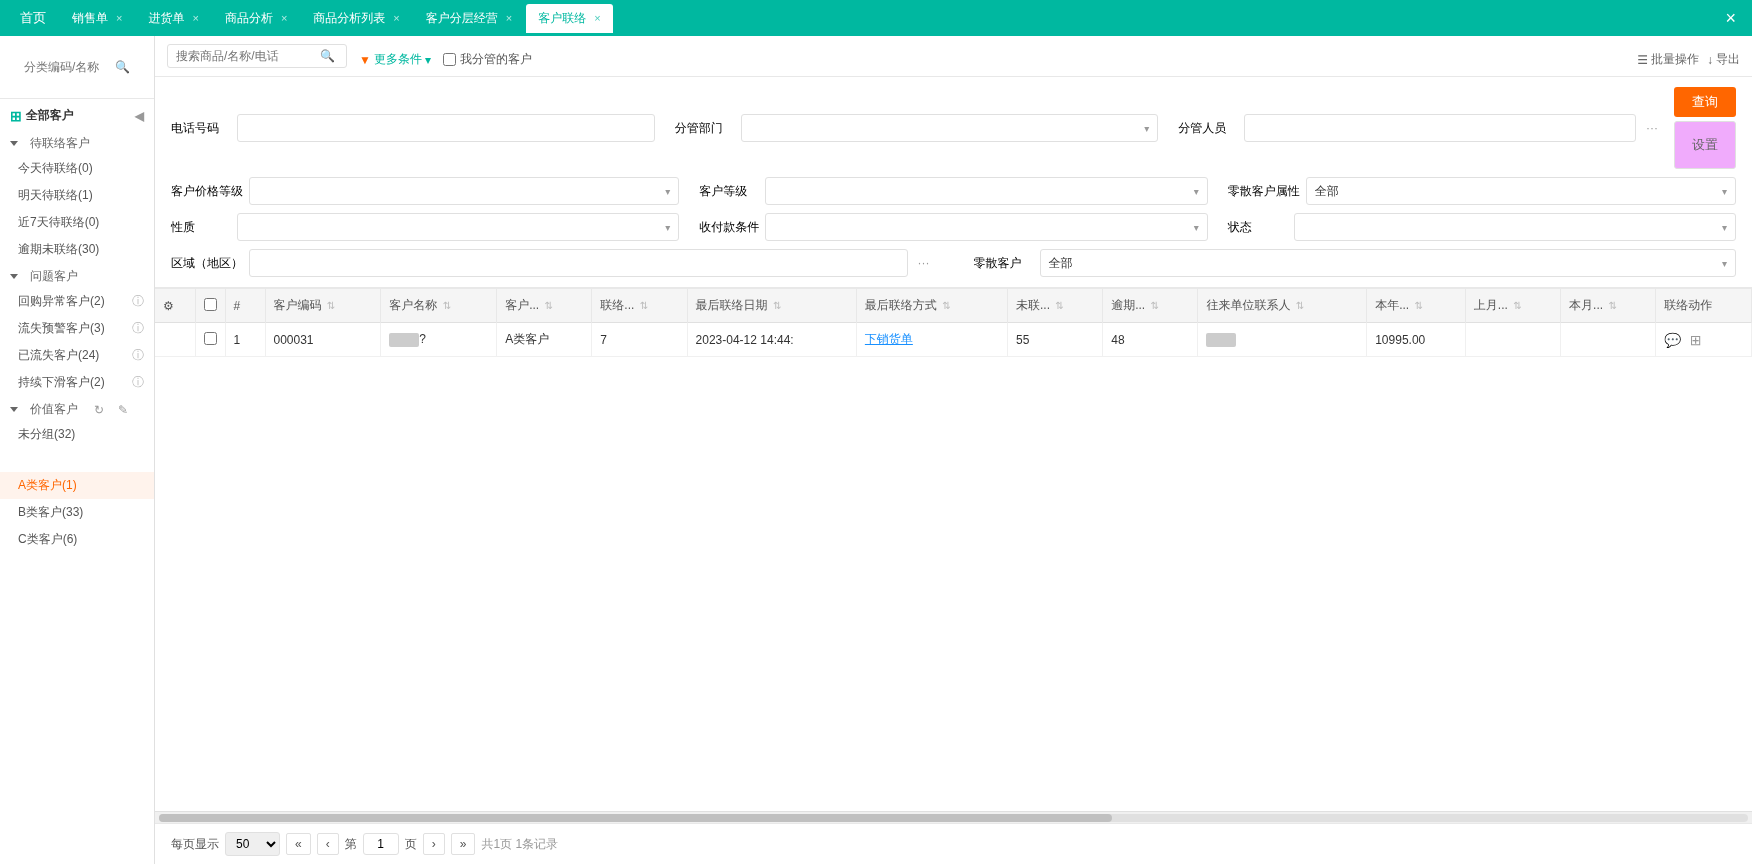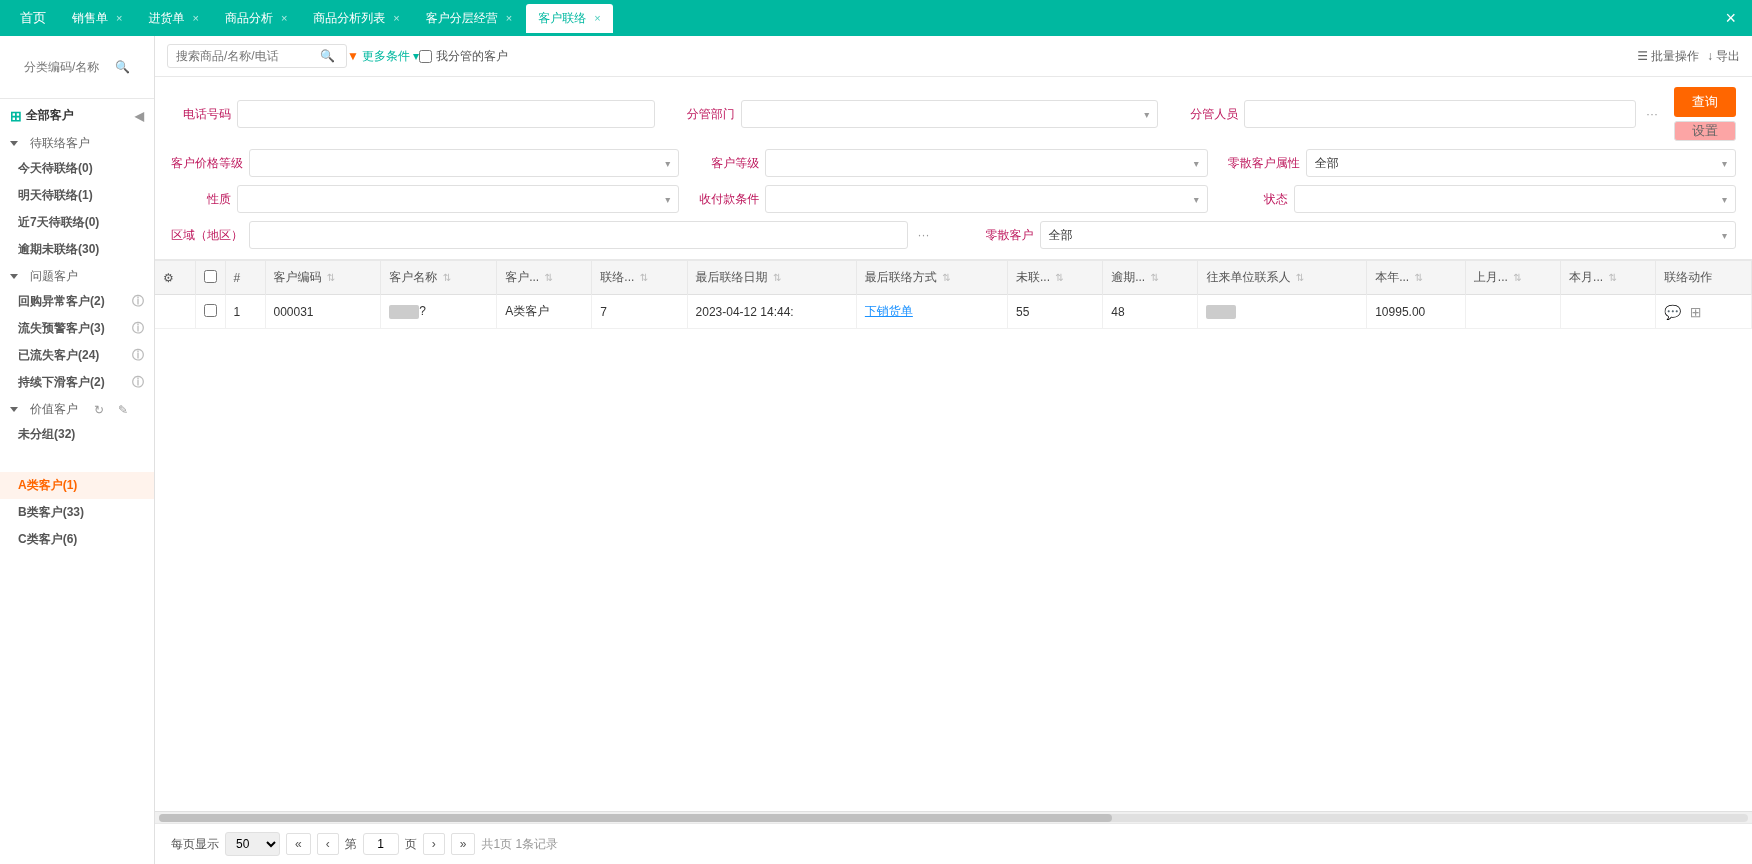--- a/index.html
+++ b/index.html
@@ -75,40 +75,39 @@
       font-size: 12px;
       gap: 12px;
     }
     .sidebar-item {
       padding: 5px 10px 5px 18px;
       color: #555;
       cursor: pointer;
       display: flex;
       align-items: flex-start;
       justify-content: space-between;
-      font-weight: bold;
     }
     .sidebar-item.active { background: #fff3ec; color: #ff6600; margin-top: 24px; }
 
     
     .content-area {
       flex: 1;
       display: flex;
       flex-direction: column;
       background: #f0f0f0;
       overflow: hidden;
     }
 
     
     .filter-bar {
       background: #fff;
       padding: 8px 12px;
       display: flex;
-      align-items: center;
-      gap: 0;
+      align-items: flex-end;
+      gap: 12px;
       border-bottom: 1px solid #e8e8e8;
       flex-shrink: 0;
     }
     .filter-search {
       display: flex;
       align-items: center;
       border: 1px solid #e0e0e0;
       border-radius: 3px;
       padding: 4px 8px;
       gap: 4px;
@@ -142,21 +141,21 @@
       gap: 0;
     }
     .filter-row:last-child { margin-bottom: 0; }
     .filter-field {
       display: flex;
       align-items: center;
       flex: 1;
       gap: 6px;
       min-width: 0;
     }
-    .filter-field label { color: #be185d; white-space: nowrap; min-width: 60px; text-align: right; }
+    .filter-field label { color: #000000; white-space: nowrap; min-width: 60px; text-align: left; }
     .filter-select {
       flex: 1;
       border: 1px solid #e0e0e0;
       border-radius: 3px;
       padding: 4px 8px;
       display: flex;
       align-items: center;
       justify-content: space-between;
       cursor: pointer;
       min-height: 28px;
@@ -175,24 +174,24 @@
     .query-btn {
       background: #ff6600;
       color: #fff;
       border: none;
       padding: 6px 18px;
       border-radius: 3px;
       cursor: pointer;
       font-size: 13px;
     }
     .settings-btn {
-      background: #fca5a5;
+      background: #f0abfc;
       color: #666;
       border: 1px solid #e0e0e0;
-      padding: 0 14px;
+      padding: 14px 14px;
       border-radius: 3px;
       cursor: pointer;
       font-size: 13px;
     }
 
     
     .table-area {
       flex: 1;
       background: #fff;
       margin: 0;

